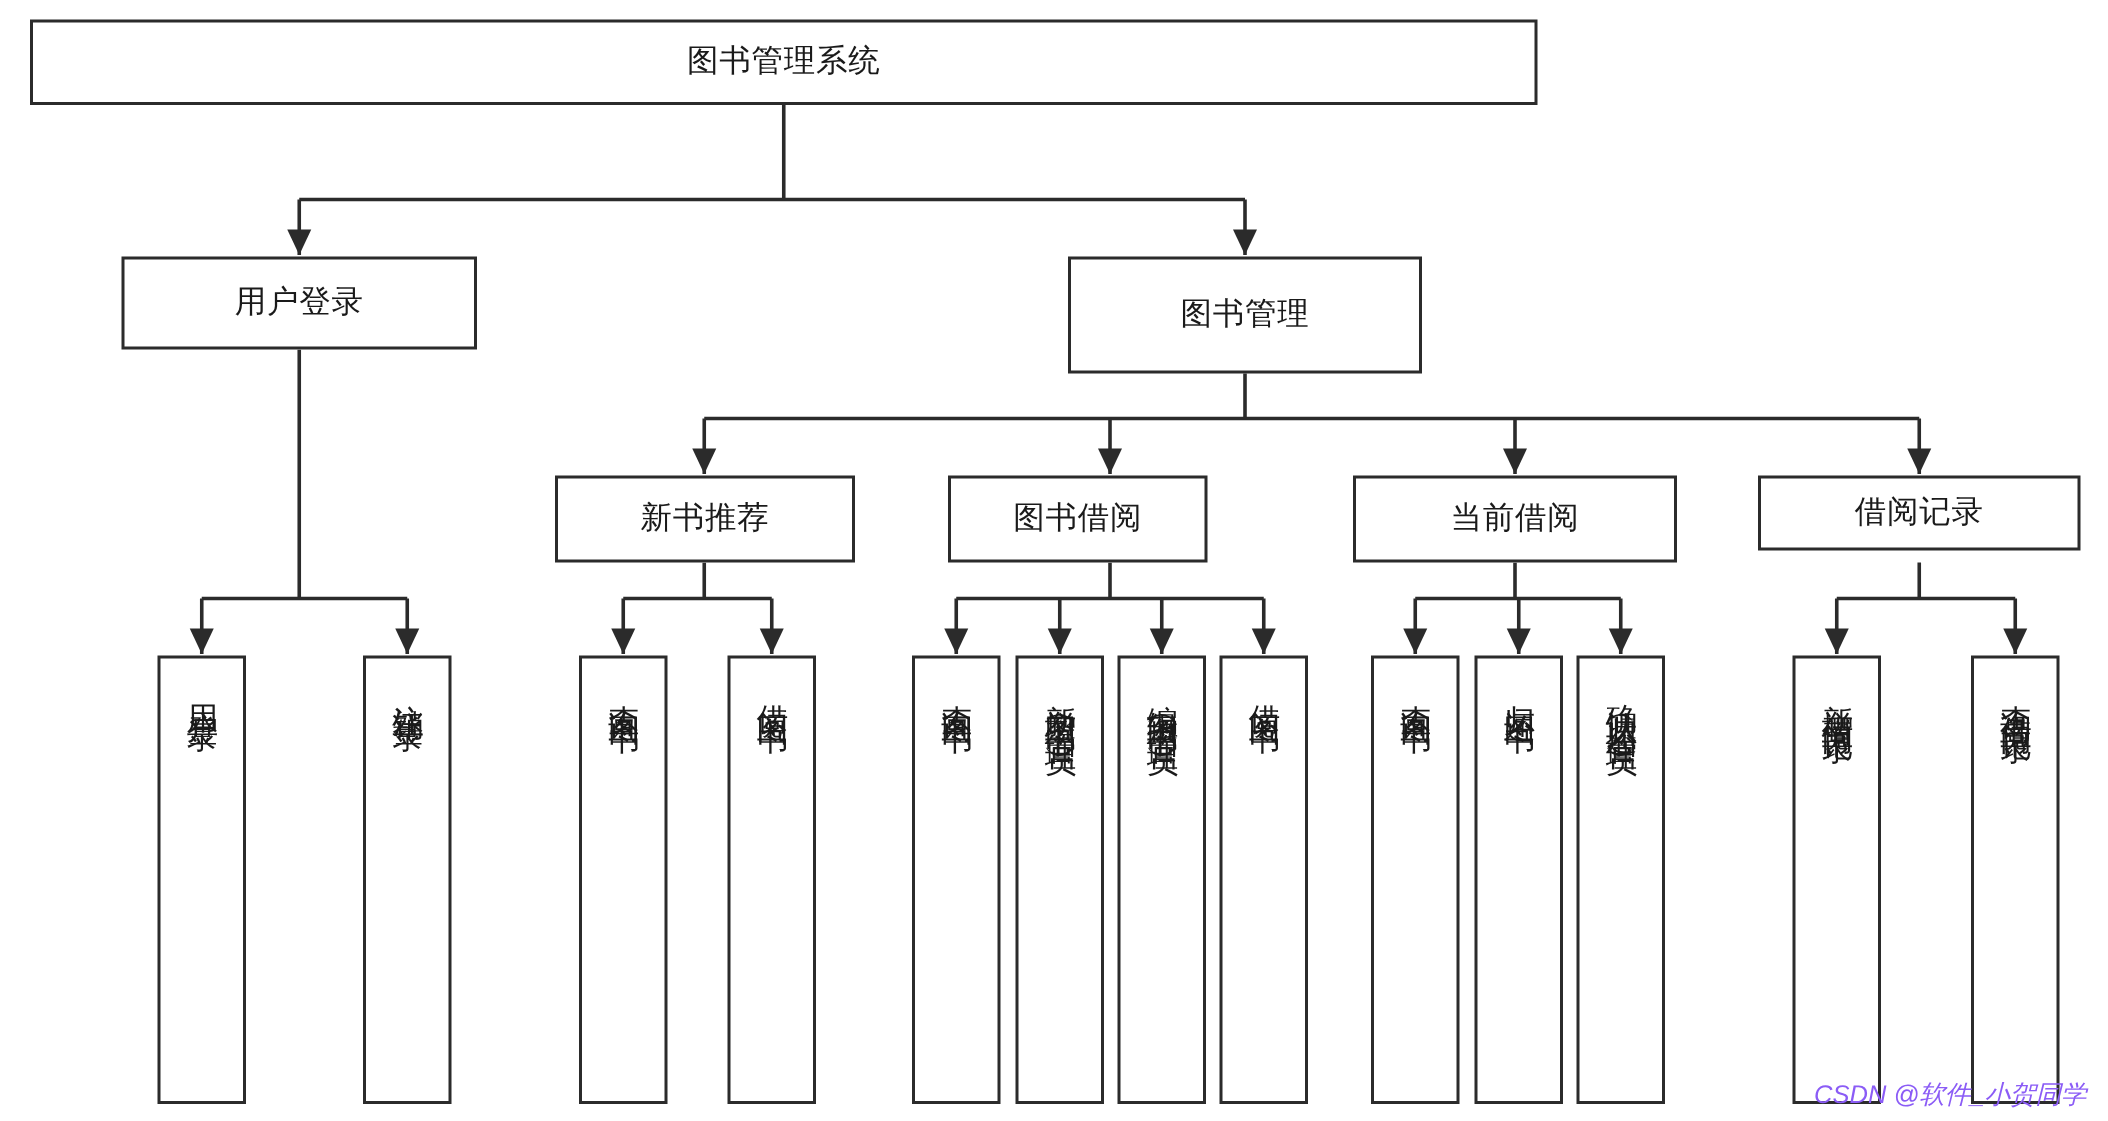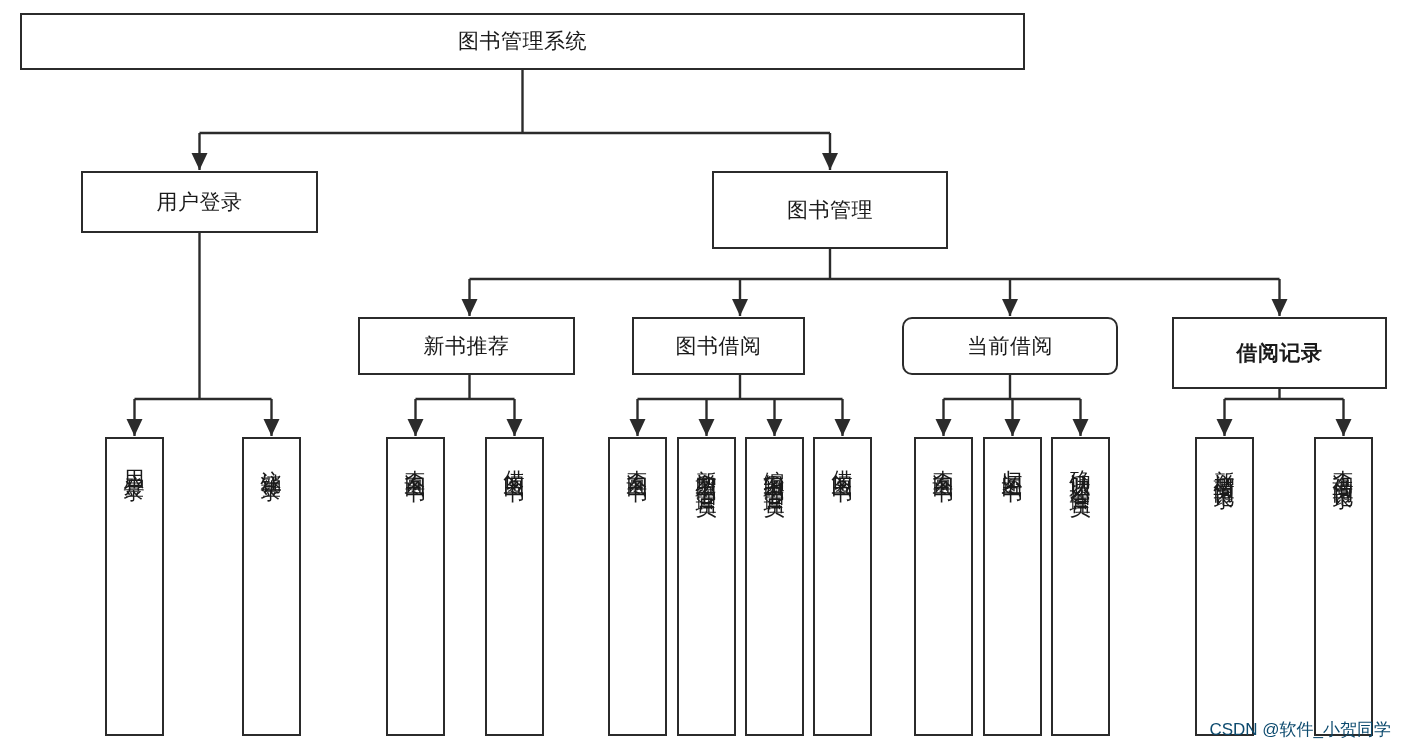--- a/index.html
+++ b/index.html
@@ -70,23 +70,24 @@
     fill: none;
   }
   svg.connectors polygon {
     fill: #2b2b2b;
   }
   .watermark {
     position: absolute;
     right: 14px;
     bottom: 6px;
     font-size: 17px;
-    color: #0c4a6e;
+    color: #8b5cf6;
     white-space: nowrap;
     user-select: none;
+    font-style: italic;
   }
 </style>
 </head>
 <body>
 
 <div id="diagram-root">
   <svg class="connectors" viewBox="0 0 1405 747" preserveAspectRatio="none" id="connector-svg">
       <path d="M 522.5 70 L 522.5 133"></path>
       <path d="M 199.5 133 L 830 133"></path>
       <path d="M 199.5 133 L 199.5 170"></path>
@@ -143,30 +144,30 @@
   <div id="nodes-layer">
       <div class="node-box horizontal" style="left: 20px; top: 13px; width: 1005px; height: 57px;">
         <span class="node-label">图书管理系统</span>
       </div>
       <div class="node-box horizontal" style="left: 81px; top: 171px; width: 237px; height: 62px;">
         <span class="node-label">用户登录</span>
       </div>
       <div class="node-box horizontal" style="left: 712px; top: 171px; width: 236px; height: 78px;">
         <span class="node-label">图书管理</span>
       </div>
-      <div class="node-box horizontal" style="left: 358px; top: 317px; width: 217px; height: 58px; align-items: center;">
+      <div class="node-box horizontal" style="left: 370px; top: 317px; width: 200px; height: 58px; align-items: center;">
         <span class="node-label">新书推荐</span>
       </div>
       <div class="node-box horizontal" style="left: 632px; top: 317px; width: 173px; height: 58px;">
         <span class="node-label">图书借阅</span>
       </div>
-      <div class="node-box horizontal" style="left: 902px; top: 317px; width: 216px; height: 58px; border-radius: 10px;">
+      <div class="node-box horizontal" style="left: 902px; top: 317px; width: 216px; height: 58px;">
         <span class="node-label">当前借阅</span>
       </div>
-      <div class="node-box horizontal" style="left: 1172px; top: 317px; width: 215px; height: 72px; font-weight: bold;">
+      <div class="node-box horizontal" style="left: 1172px; top: 317px; width: 215px; height: 50px;">
         <span class="node-label">借阅记录</span>
       </div>
       <div class="node-box vertical" style="left: 105px; top: 437px; width: 59px; height: 299px;">
         <span class="node-label">用户登录</span>
       </div>
       <div class="node-box vertical" style="left: 242px; top: 437px; width: 59px; height: 299px;">
         <span class="node-label">注销登录</span>
       </div>
       <div class="node-box vertical" style="left: 386px; top: 437px; width: 59px; height: 299px;">
         <span class="node-label">查询图书</span>

